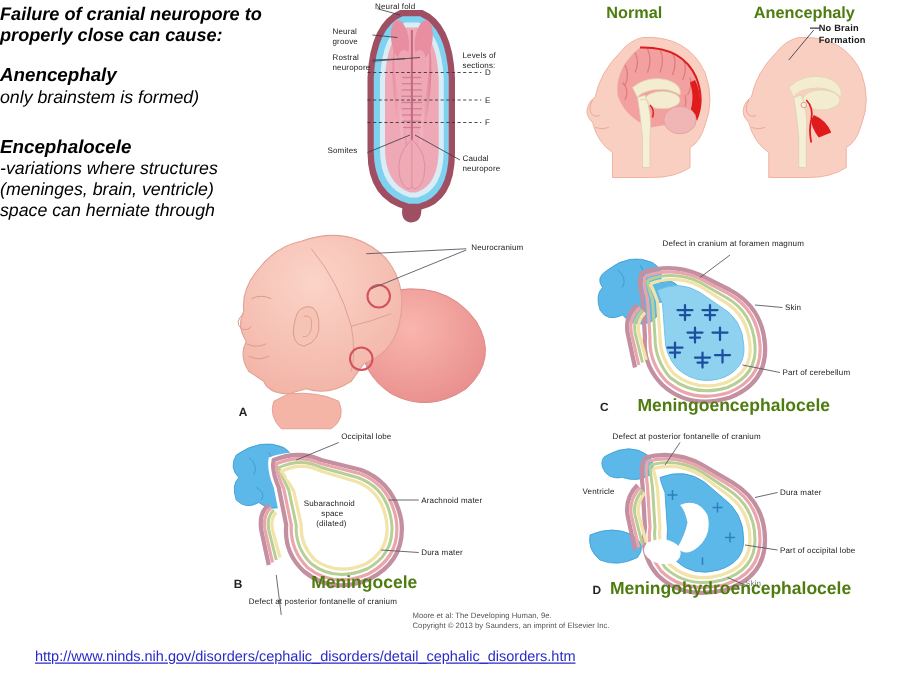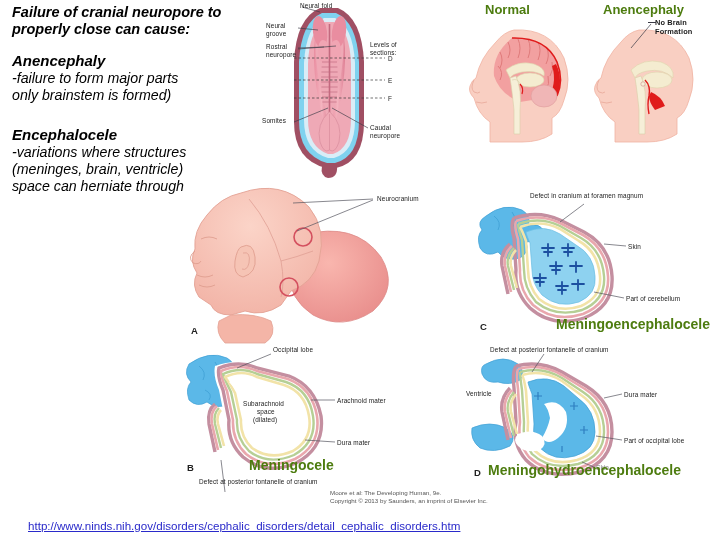--- a/index.html
+++ b/index.html
@@ -2,21 +2,21 @@
 <html><head>
 <meta charset="utf-8">
 <title>Cranial Neuropore Slide</title>
 <style>
   html,body{margin:0;padding:0;background:#ffffff;}
   body{width:720px;height:540px;position:relative;overflow:hidden;
        font-family:"Liberation Sans","DejaVu Sans",sans-serif;color:#000;}
   .abs{position:absolute;}
 
   
-  #left-text{left:12px;top:4px;width:250px;}
+  #left-text{left:0;top:4px;width:250px;}
   .lead{font-style:italic;font-weight:bold;font-size:14.5px;line-height:1.18;}
   .term{font-style:italic;font-weight:bold;font-size:15px;margin-top:14px;line-height:1.2;}
   .desc{font-style:italic;font-size:14.2px;line-height:1.19;}
 
   
   .redttl{color:#4d7c0f;font-weight:bold;}
 
   
   .lab{font-size:6.4px;color:#1a1a1a;line-height:1.22;letter-spacing:.02em;}
   .lab.b{font-size:6.6px;}
@@ -34,21 +34,20 @@
   svg{display:block;overflow:visible;}
 </style>
 </head>
 <body>
 
 <div class="abs" id="left-text">
   <div class="lead">Failure of cranial neuropore to</div>
   <div class="lead">properly close can cause:</div>
 
   <div class="term">Anencephaly</div>
-  <div class="desc"> -failure to form major parts</div>
   <div class="desc">only brainstem is formed)</div>
 
   <div class="term" style="margin-top:22px">Encephalocele</div>
   <div class="desc">-variations where structures</div>
   <div class="desc">(meninges, brain, ventricle)</div>
   <div class="desc">space can herniate through</div>
 </div>
 
 <div class="abs" style="left:258px;top:0px;width:200px;height:180px;">
   <svg width="200" height="180" viewBox="0 0 200 180">
@@ -316,21 +315,21 @@
 
     <g stroke="#55555f" stroke-width=".7" fill="none">
       <line x1="92" y1="34" x2="116" y2="16"></line>
       <line x1="136" y1="56" x2="158" y2="58"></line>
       <line x1="126" y1="104" x2="156" y2="110"></line>
     </g>
   </svg>
   <div class="abs lab" style="left:62px;top:4px;">Defect in cranium at foramen magnum</div>
   <div class="abs lab" style="left:160px;top:55px;">Skin</div>
   <div class="abs lab" style="left:158px;top:107px;">Part of cerebellum</div>
-  <div class="abs redttl" style="left:42px;top:128px;font-size:14px;margin-left:46px;">Meningoencephalocele</div>
+  <div class="abs redttl" style="left:42px;top:128px;font-size:14px;">Meningoencephalocele</div>
   <div class="abs plet" style="left:12px;top:133px;">C</div>
 </div>
 
 <div class="abs" style="left:462px;top:342px;width:258px;height:150px;">
   <svg width="258" height="150" viewBox="0 0 258 150">
 
     <path d="M24 22 Q42 12 56 22 Q64 30 58 38 Q48 44 36 40 Q24 42 20 32 Q18 24 24 22 Z" fill="#5bb8e8" stroke="#3f9fd4" stroke-width=".7"></path>
 
     <path d="M10 86 Q28 78 44 86 Q56 94 48 104 Q32 112 18 106 Q8 98 10 86 Z" fill="#5bb8e8" stroke="#3f9fd4" stroke-width=".7"></path>
 

